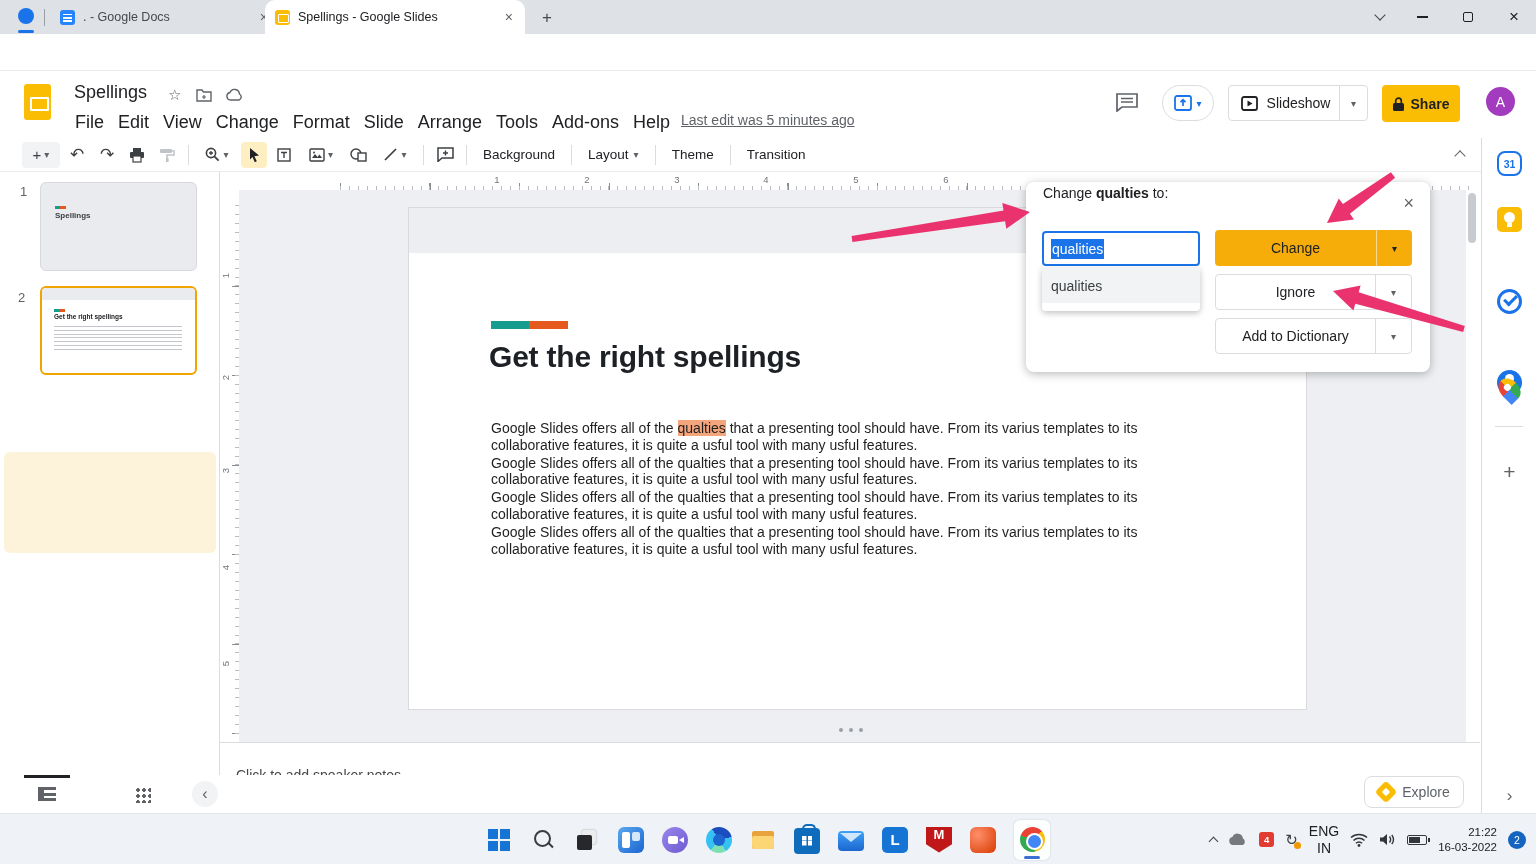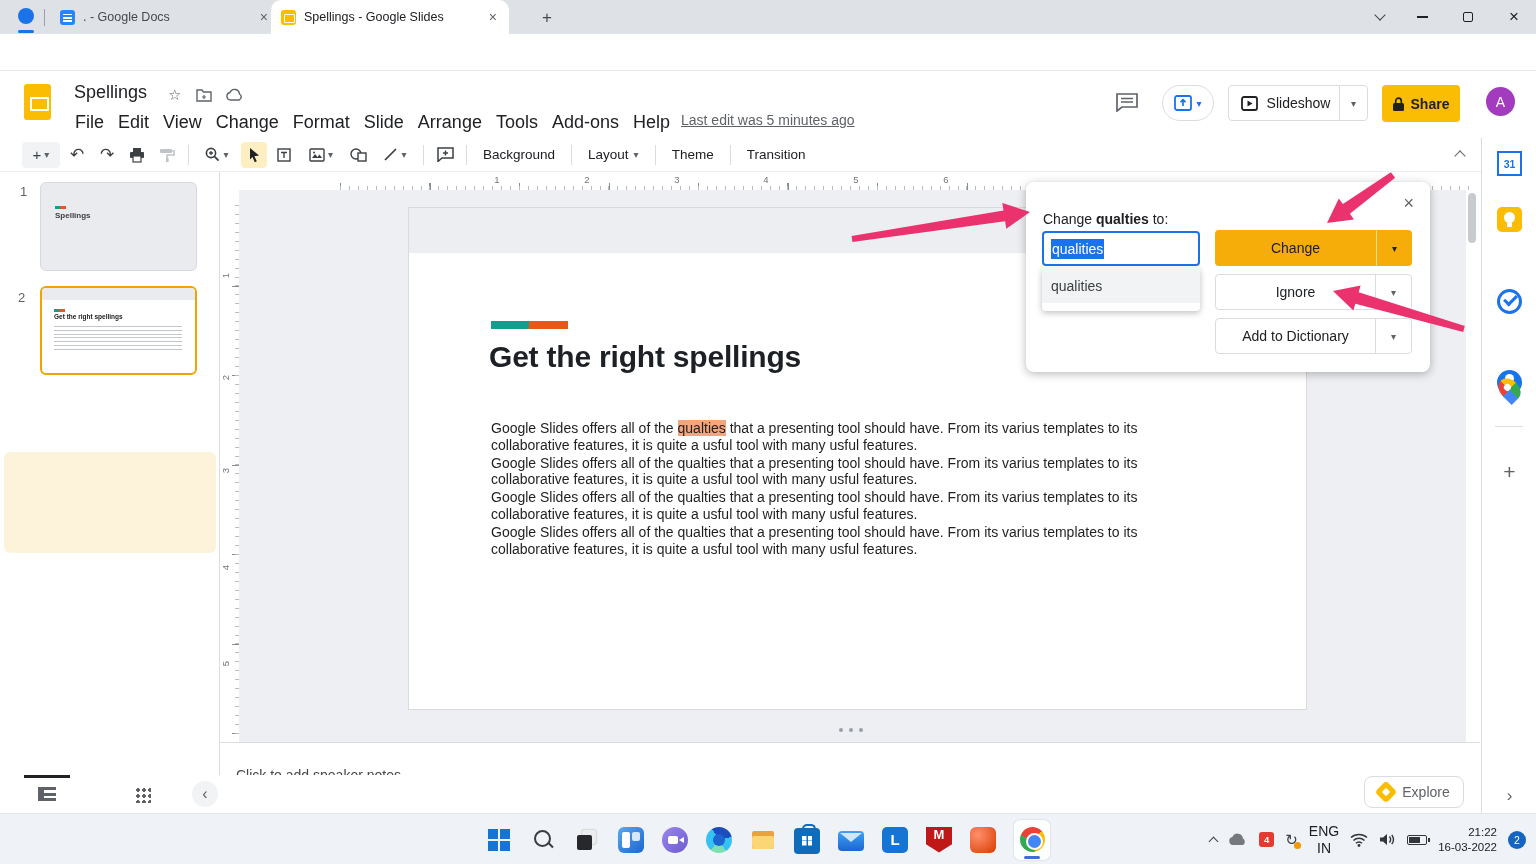--- a/index.html
+++ b/index.html
@@ -86,37 +86,37 @@
     linear-gradient(#5f6368 0 3px,transparent 3px 6px,#5f6368 6px 9px,transparent 9px 11px,#5f6368 11px 14px);background-repeat:no-repeat}
   .gridicon{position:absolute;left:135px;top:12px;width:16px;height:16px;
     background-image:radial-gradient(#5f6368 1.8px,transparent 2px);background-size:6px 6px}
   .collapse{position:absolute;left:192px;top:6px;width:26px;height:26px;border-radius:50%;background:#f1f3f4;display:flex;align-items:center;justify-content:center;font-size:16px;color:#5f6368}
   .explore{position:absolute;left:1364px;top:1px;width:100px;height:32px;border:1px solid #dadce0;border-radius:8px;background:#fff;display:flex;align-items:center;justify-content:center;gap:8px;font-size:14px;color:#5f6368}
   .expicon{width:16px;height:16px;background:#fbbc04;border-radius:4px;transform:rotate(45deg);position:relative}
   .expicon::after{content:"";position:absolute;left:5px;top:5px;width:6px;height:6px;background:#fff;border-radius:1px}
   
   .rail{position:absolute;left:1481px;top:138px;width:55px;height:675px;background:#fff;border-left:1px solid #dadce0}
   .rico{position:absolute;left:15px;width:25px;height:25px}
-  .cal{background:#fff;border:2px solid #1a73e8;border-radius:0;color:#1a73e8;font-size:10.5px;font-weight:bold;display:flex;align-items:center;justify-content:center}
+  .cal{background:#fff;border:2px solid #1a73e8;border-radius:8px;color:#1a73e8;font-size:10.5px;font-weight:bold;display:flex;align-items:center;justify-content:center}
   .keep{background:#fbbc04;border-radius:5px;position:relative}
   .keep::after{content:"";position:absolute;left:7px;top:5px;width:11px;height:11px;border-radius:50%;background:#fff}
   .keep::before{content:"";position:absolute;left:10px;top:16px;width:5px;height:4px;background:#fff;z-index:1}
   .tasks{background:#fff;border-radius:50%;position:relative;border:3px solid #1a73e8}
   .tasks::after{content:"";position:absolute;left:4px;top:3px;width:10px;height:5px;border-left:3px solid #1a73e8;border-bottom:3px solid #1a73e8;transform:rotate(-45deg)}
   .contacts{background:#1a73e8;border-radius:50%;position:relative}
   .contacts::after{content:"";position:absolute;left:8px;top:4px;width:9px;height:9px;border-radius:50%;background:#fff}
   .contacts::before{content:"";position:absolute;left:4.5px;top:14px;width:16px;height:8px;border-radius:8px 8px 0 0;background:#fff}
   .maps{width:19px;height:25px;margin-left:3px;background:conic-gradient(from 180deg,#4285f4 0 25%,#ea4335 25% 50%,#fbbc04 50% 75%,#34a853 75% 100%);border-radius:50% 50% 50% 0;transform:rotate(-45deg);position:relative}
   .maps::after{content:"";position:absolute;left:6px;top:6px;width:7px;height:7px;border-radius:50%;background:#fff}
   .raildiv{position:absolute;left:13px;width:28px;height:1px;background:#dadce0}
   .railplus{position:absolute;left:0;width:55px;text-align:center;font-size:21px;color:#5f6368}
   .railchev{position:absolute;left:0;width:55px;text-align:center;font-size:17px;color:#5f6368}
   
   .dlg{position:absolute;left:1026px;top:182px;width:404px;height:190px;background:#fff;border-radius:8px;box-shadow:0 2px 10px rgba(0,0,0,.28);z-index:40}
-  .dlg-prompt{position:absolute;left:17px;top:29px;font-size:14px;color:#202124}
+  .dlg-prompt{position:absolute;left:17px;top:3px;font-size:14px;color:#202124}
   .dlg-close{position:absolute;right:16px;top:11px;font-size:18px;color:#5f6368}
   .dlg-input{position:absolute;left:16px;top:49px;width:158px;height:35px;border:2px solid #1a73e8;border-radius:4px;display:flex;align-items:center;padding-left:7px;font-size:14px}
   .dlg-input .selected{background:#1a73e8;color:#fff;padding:2px 1px}
   .dlg-sugg{position:absolute;left:16px;top:86px;width:158px;height:43px;background:#fff;border-radius:0 0 4px 4px;box-shadow:0 2px 6px rgba(0,0,0,.25);padding:0 0 6px 0}
   .dlg-sugg .item{height:35px;background:#f1f3f4;display:flex;align-items:center;padding-left:9px;font-size:14px;color:#3c4043}
   .dbtn{position:absolute;left:189px;width:197px;height:36px;border-radius:4px;display:flex;font-size:14px}
   .dbtn .lbl{flex:1;display:flex;align-items:center;justify-content:center;font-weight:500}
   .dbtn .dd{width:36px;display:flex;align-items:center;justify-content:center}
   .dbtn.yellow{background:#f6ad0a;color:#202124}
   .dbtn.yellow .dd{border-left:1px solid rgba(255,255,255,.55)}
@@ -176,21 +176,21 @@
 
   <div class="tabstrip">
     <div class="pinned-dot"></div>
     <div class="pinned-bar"></div>
     <div class="tabsep"></div>
     <div class="tab" style="left:50px;width:230px">
       <span class="fav-docs"></span>
       <span class="title">. - Google Docs</span>
       <span class="x">×</span>
     </div>
-    <div class="tab active" style="left:271px;width:238px">
+    <div class="tab active" style="left:265px;width:260px">
       <span class="fav-slides"></span>
       <span class="title">Spellings - Google Slides</span>
       <span class="x">×</span>
     </div>
     <div class="newtab">+</div>
     <div class="winbtn" style="left:1360px">
         <span class="chev-dn"></span>
       </div>
     <div class="winbtn" style="left:1402px">
         <span style="width:11px;height:1.6px;background:#202124"></span>

